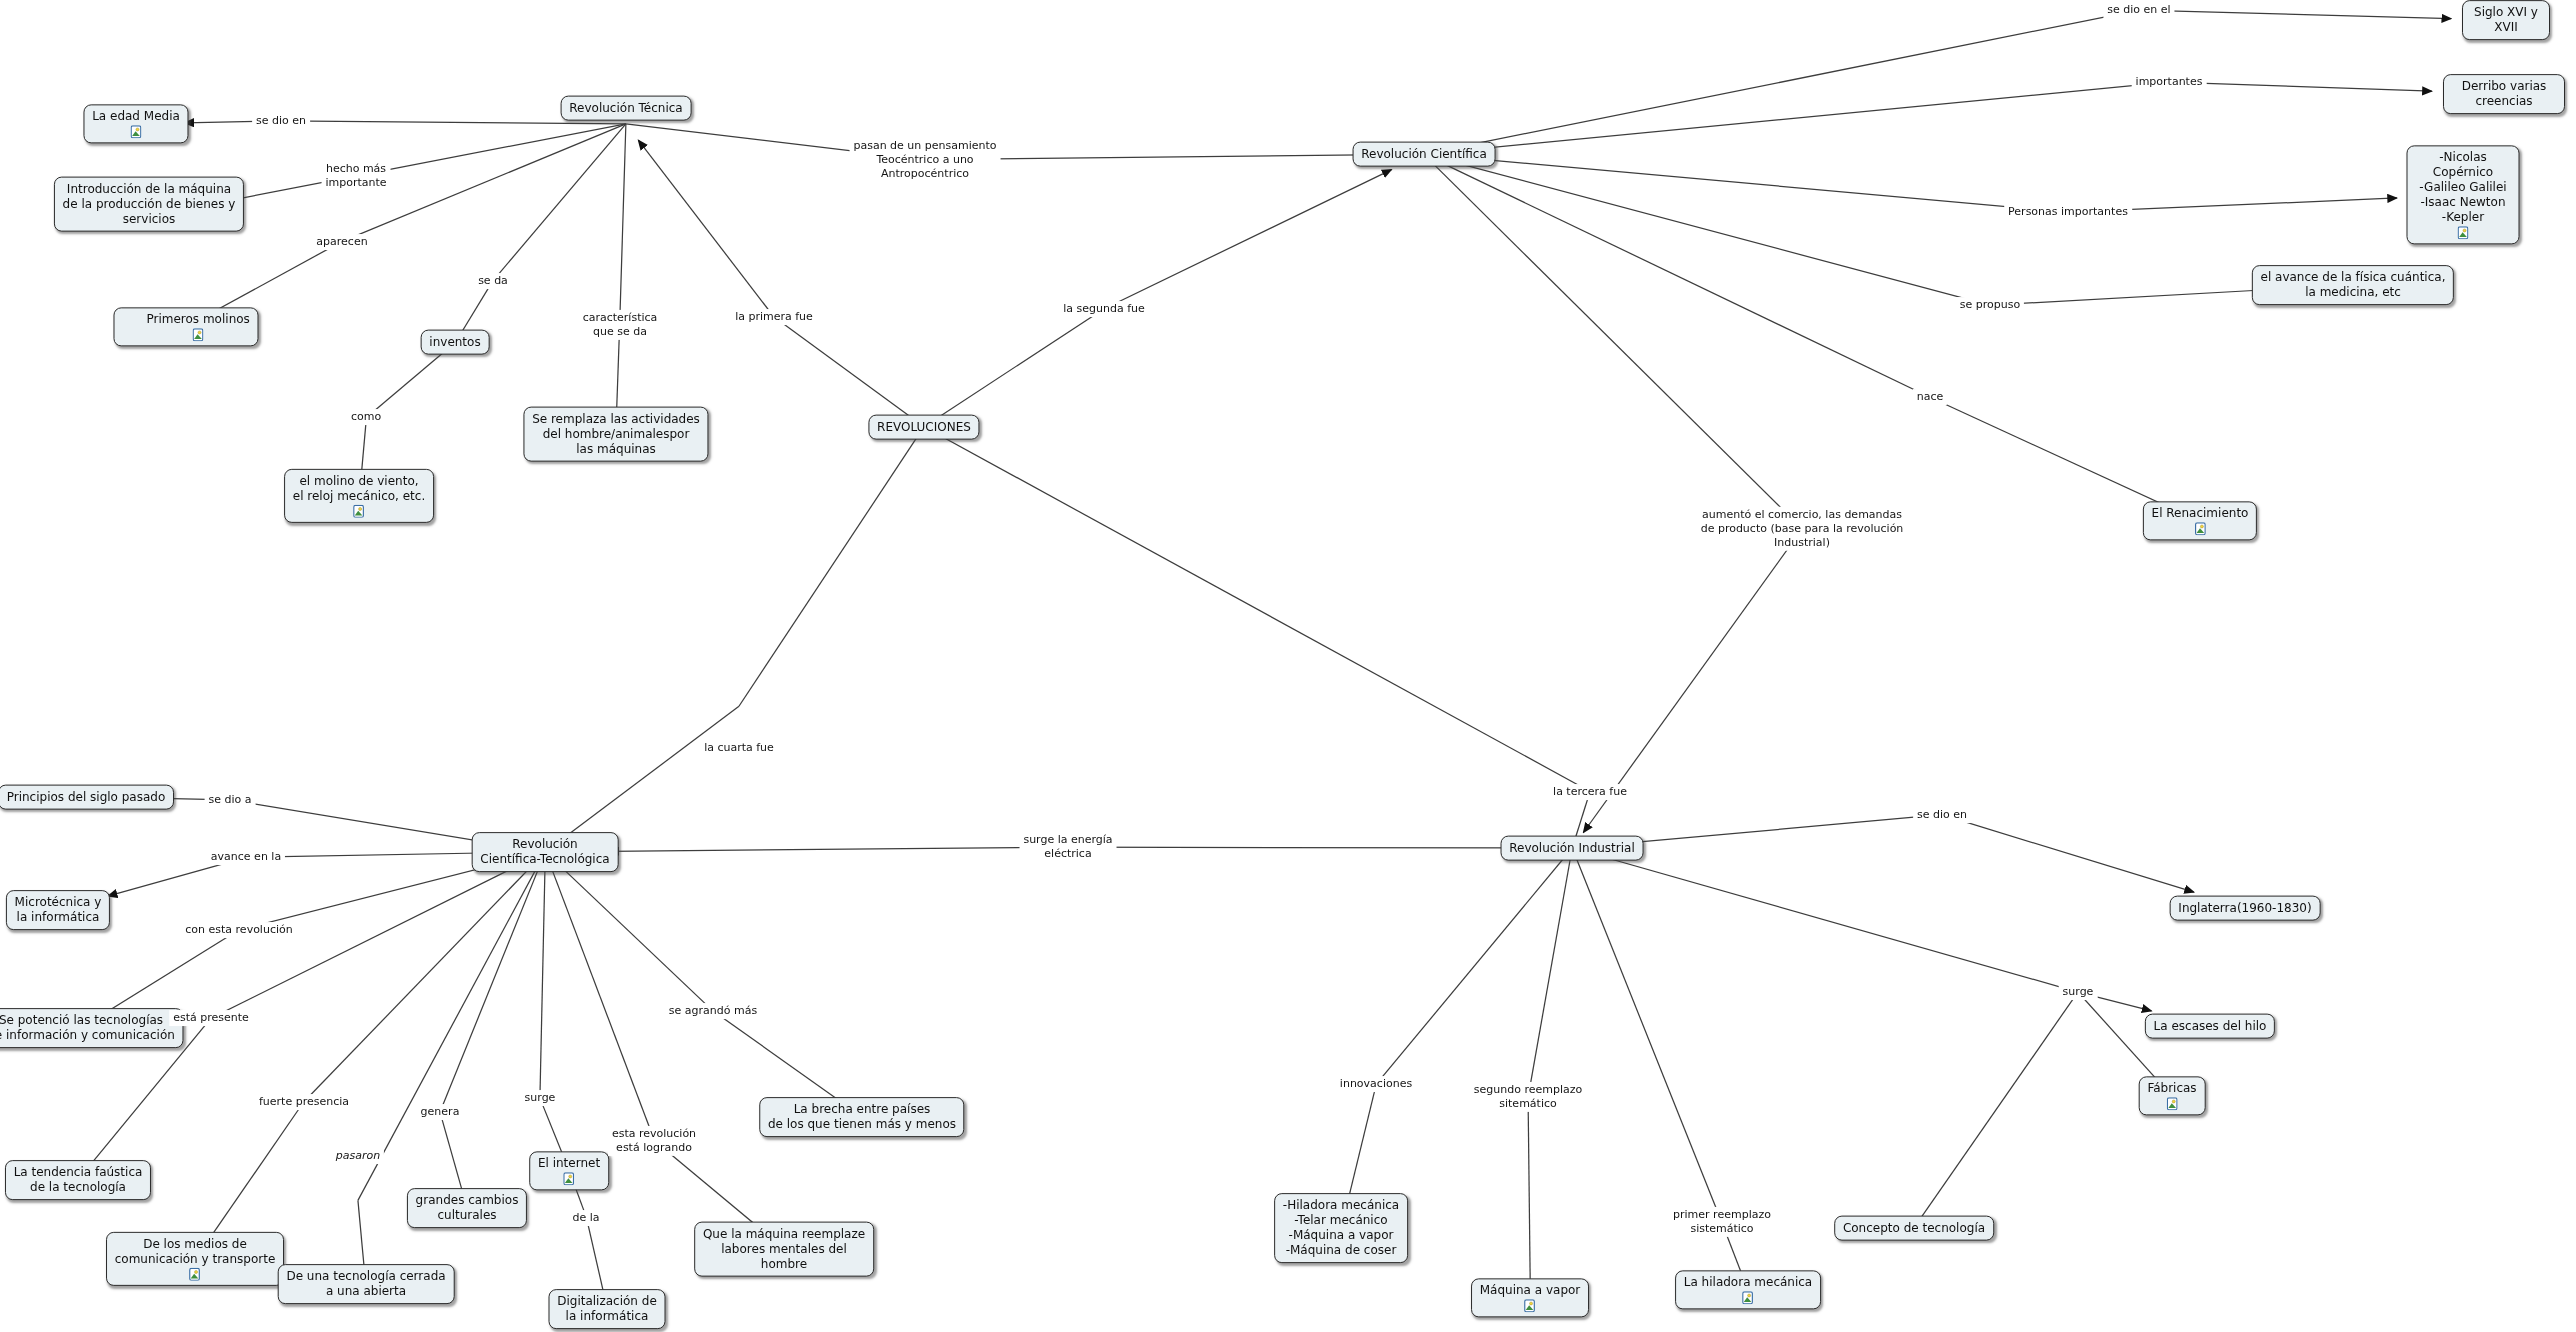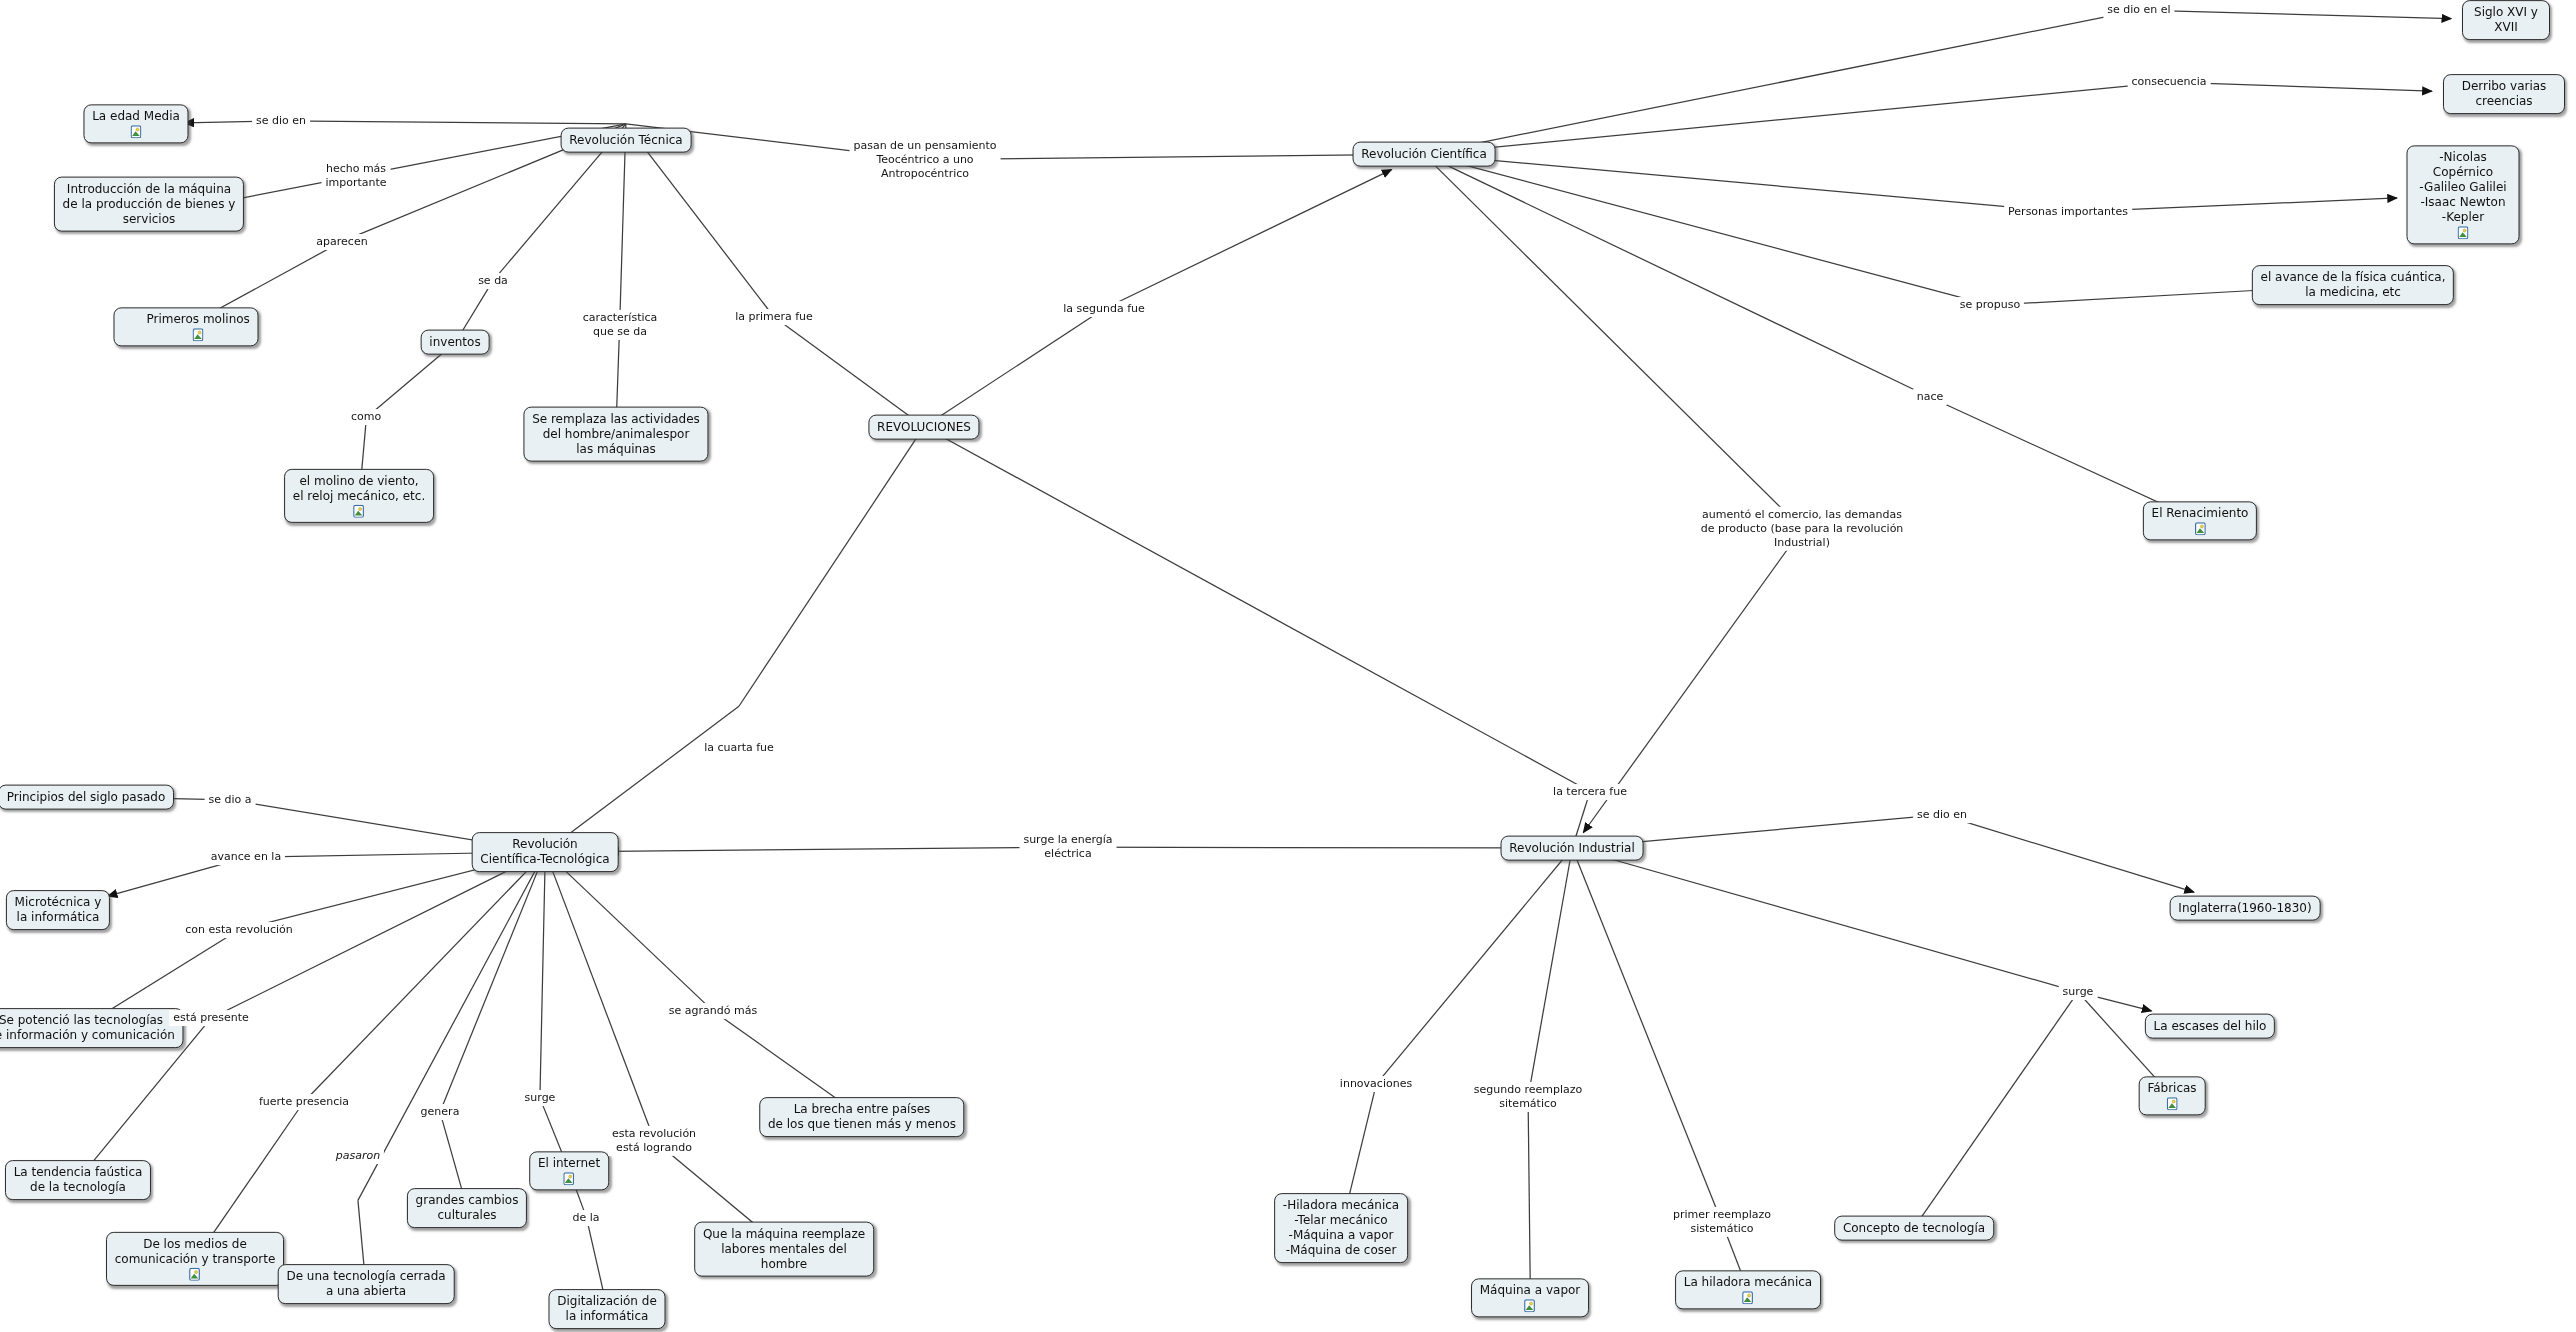--- a/index.html
+++ b/index.html
@@ -108,21 +108,21 @@
         <line x1="2030" y1="1095" x2="2223" y2="1578" stroke="#3d3d3d" stroke-width="1.6"></line>
         <line x1="2223" y1="1578" x2="2257" y2="1666" stroke="#3d3d3d" stroke-width="1.6"></line>
       </g>
   </svg>
   <div id="nodes-layer">
       <div class="node" style="left: 136px; top: 124px; min-width: 76px; min-height: 31px;"><span>La edad Media</span><span class="res-icon"><svg width="11" height="13" viewBox="0 0 14 17">
             <rect x="0.75" y="0.75" width="12.5" height="15.5" rx="2" fill="#ffffff" stroke="#3a6ea5" stroke-width="1.5"></rect>
             <circle cx="9" cy="5.4" r="2" fill="#f2d53c" stroke="#8a7a20" stroke-width="0.5"></circle>
             <path d="M2 13.8 L6.5 7.8 L12 13.8 Z" fill="#3f8f3f"></path>
           </svg></span></div>
-      <div class="node" style="left: 626px; top: 140px; min-width: 118px; min-height: 17px;"><span>Revolución Técnica</span></div>
+      <div class="node" style="left: 626px; top: 108px; min-width: 118px; min-height: 17px;"><span>Revolución Técnica</span></div>
       <div class="node" style="left: 2506px; top: 20px; min-width: 88px; min-height: 15.5px;"><span>Siglo XVI y XVII</span></div>
       <div class="node" style="left: 2504px; top: 94px; min-width: 122px; min-height: 15.5px;"><span>Derribo varias creencias</span></div>
       <div class="node" style="left: 1424px; top: 154px; min-width: 101px; min-height: 15.5px;"><span>Revolución Científica</span></div>
       <div class="node" style="left: 2463px; top: 195px; min-width: 110px; min-height: 73px;"><span>-Nicolas Copérnico
 -Galileo Galilei
 -Isaac Newton
 -Kepler</span><span class="res-icon"><svg width="11" height="13" viewBox="0 0 14 17">
             <rect x="0.75" y="0.75" width="12.5" height="15.5" rx="2" fill="#ffffff" stroke="#3a6ea5" stroke-width="1.5"></rect>
             <circle cx="9" cy="5.4" r="2" fill="#f2d53c" stroke="#8a7a20" stroke-width="0.5"></circle>
             <path d="M2 13.8 L6.5 7.8 L12 13.8 Z" fill="#3f8f3f"></path>
@@ -214,21 +214,21 @@
       <div class="link-label" style="left: 493px; top: 281px;">se da</div>
       <div class="link-label" style="left: 620px; top: 325px;">característica
 que se da</div>
       <div class="link-label" style="left: 366px; top: 417px;">como</div>
       <div class="link-label" style="left: 774px; top: 317px;">la primera fue</div>
       <div class="link-label" style="left: 925px; top: 160px;">pasan de un pensamiento
 Teocéntrico a uno
 Antropocéntrico</div>
       <div class="link-label" style="left: 1104px; top: 309px;">la segunda fue</div>
       <div class="link-label" style="left: 2139px; top: 10px;">se dio en el</div>
-      <div class="link-label" style="left: 2169px; top: 82px;">consecuencia</div>
+      <div class="link-label" style="left: 2169px; top: 82px;">importantes</div>
       <div class="link-label" style="left: 2068px; top: 212px;">Personas importantes</div>
       <div class="link-label" style="left: 1990px; top: 305px;">se propuso</div>
       <div class="link-label" style="left: 1930px; top: 397px;">nace</div>
       <div class="link-label" style="left: 1802px; top: 529px;">aumentó el comercio, las demandas
 de producto (base para la revolución
 Industrial)</div>
       <div class="link-label" style="left: 739px; top: 748px;">la cuarta fue</div>
       <div class="link-label" style="left: 1590px; top: 792px;">la tercera fue</div>
       <div class="link-label" style="left: 1068px; top: 847px;">surge la energía
 eléctrica</div>

